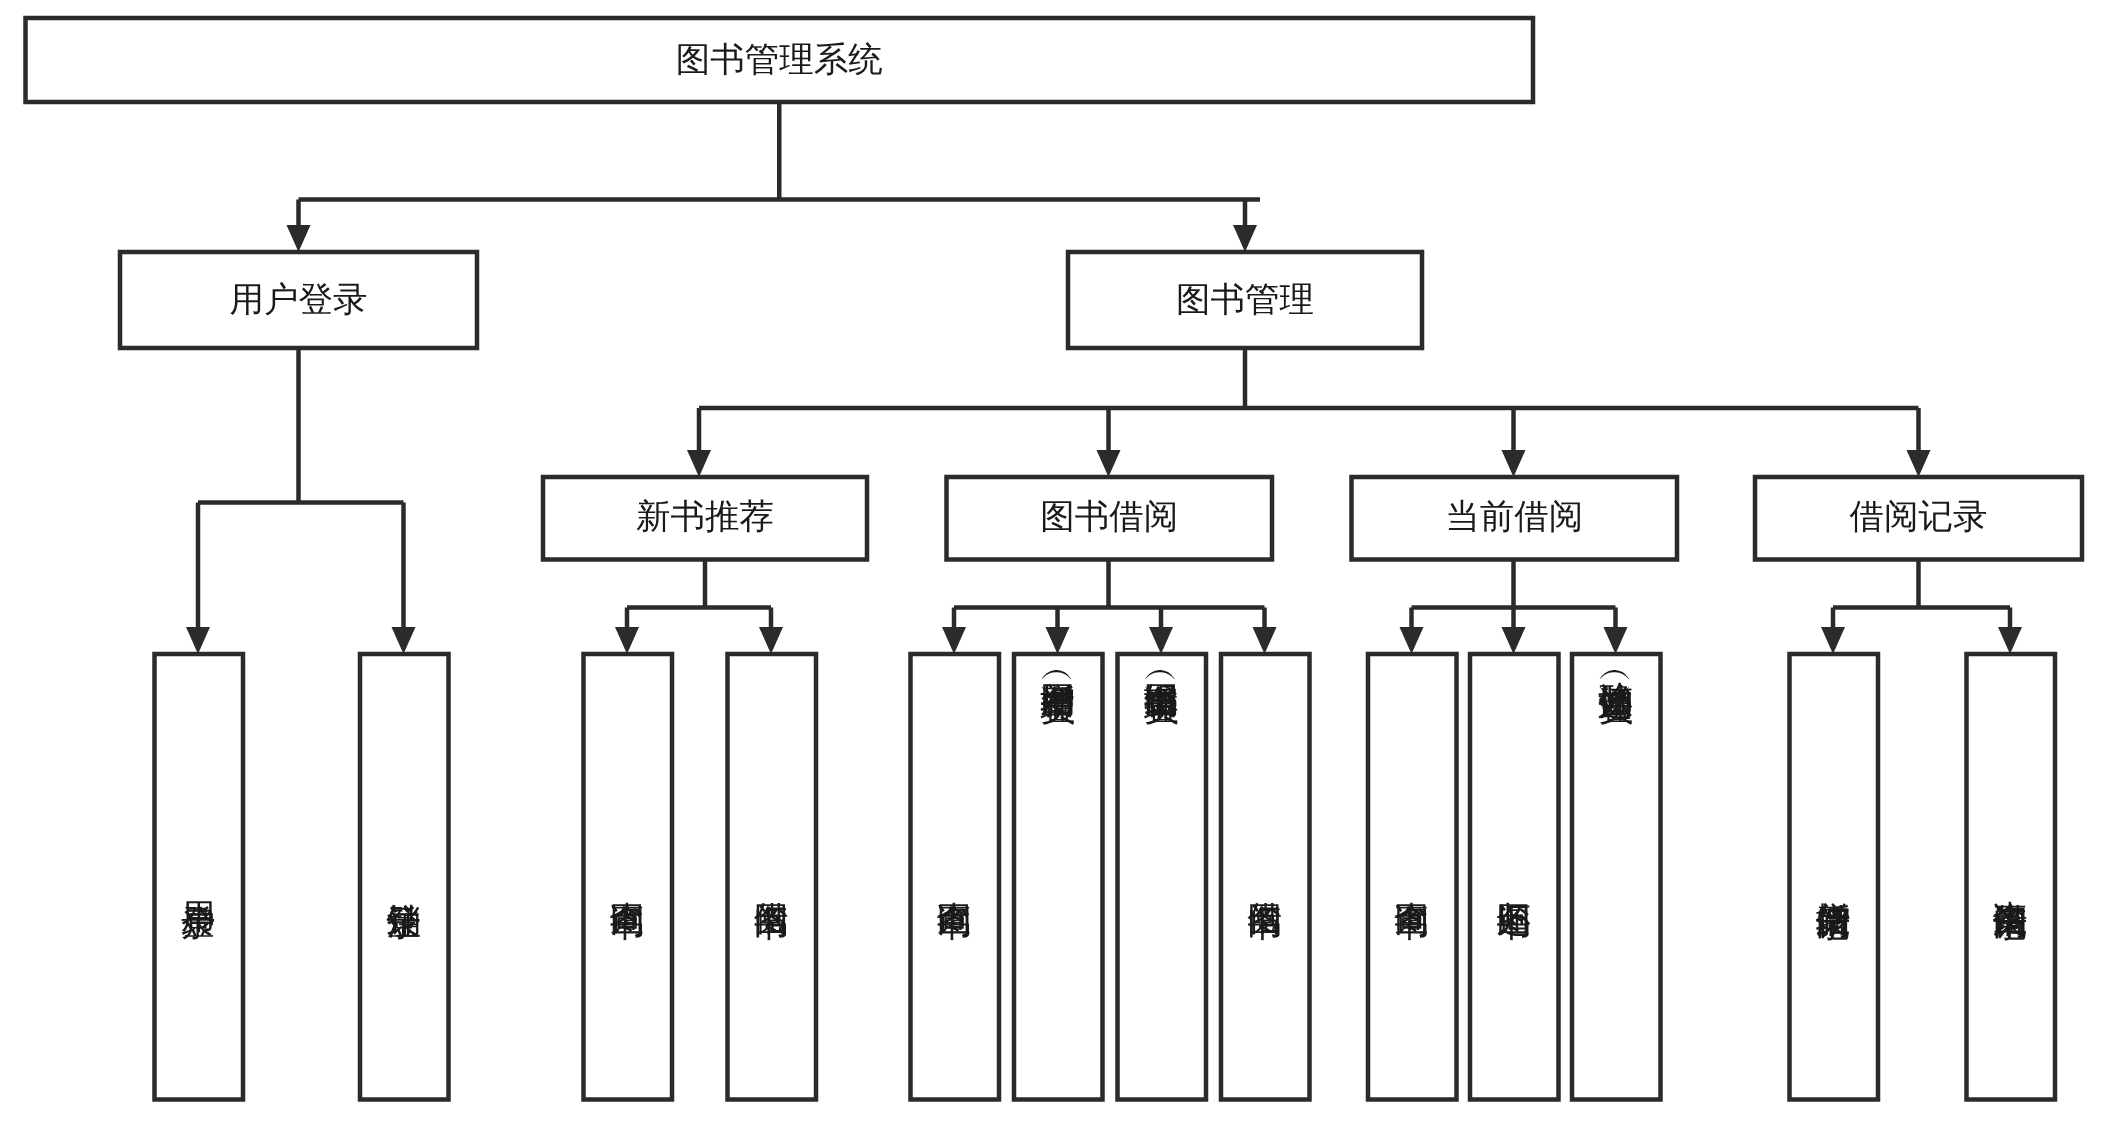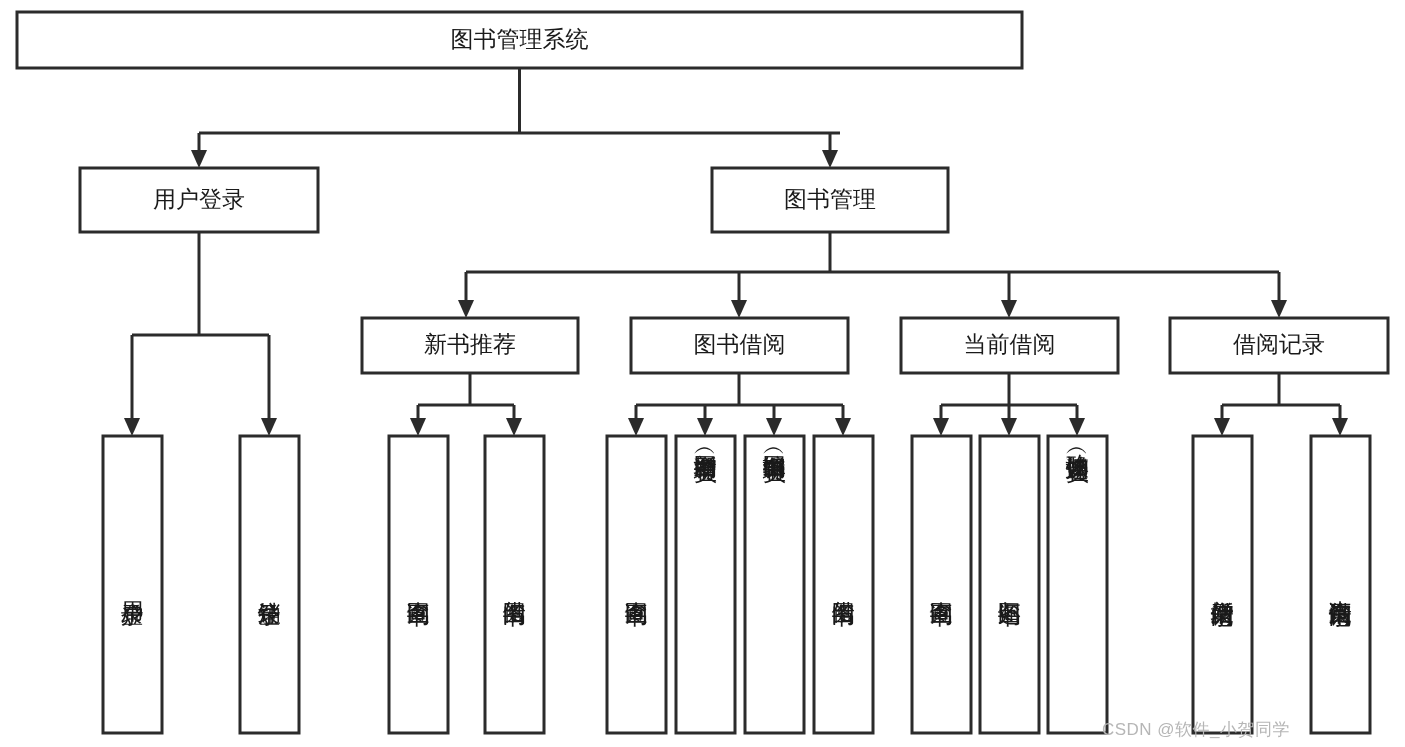--- a/index.html
+++ b/index.html
@@ -245,15 +245,14 @@
     <span class="node-label-v">确认归还（管理员）</span>
   </div>
 
   <div class="vlabel-wrap" style="left:1193px; top:436px; width:59px; height:297px;">
     <span class="node-label-v">新增借阅记录</span>
   </div>
   <div class="vlabel-wrap" style="left:1311px; top:436px; width:59px; height:297px;">
     <span class="node-label-v">查询借阅记录</span>
   </div>
 
-  <div id="watermark">CSDN @软件_小贺同学</div>
 
 </div>
 
 </body></html>

